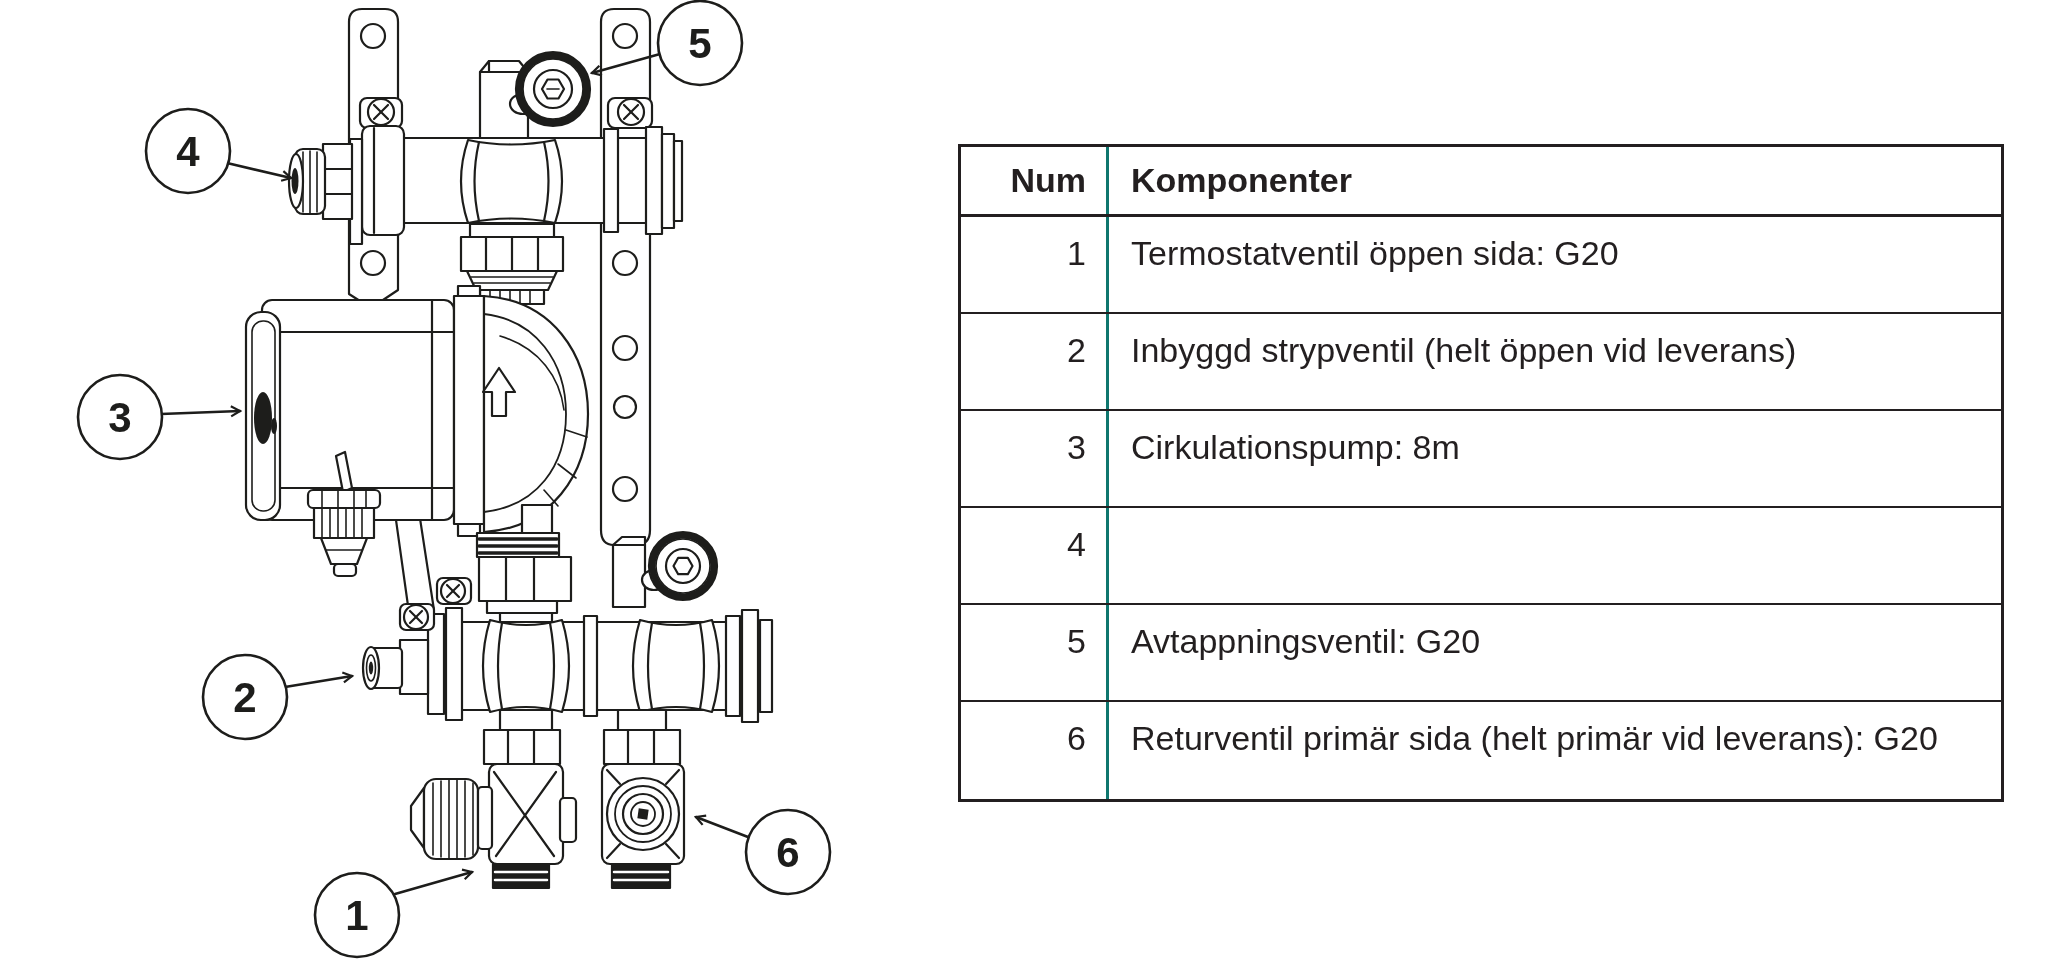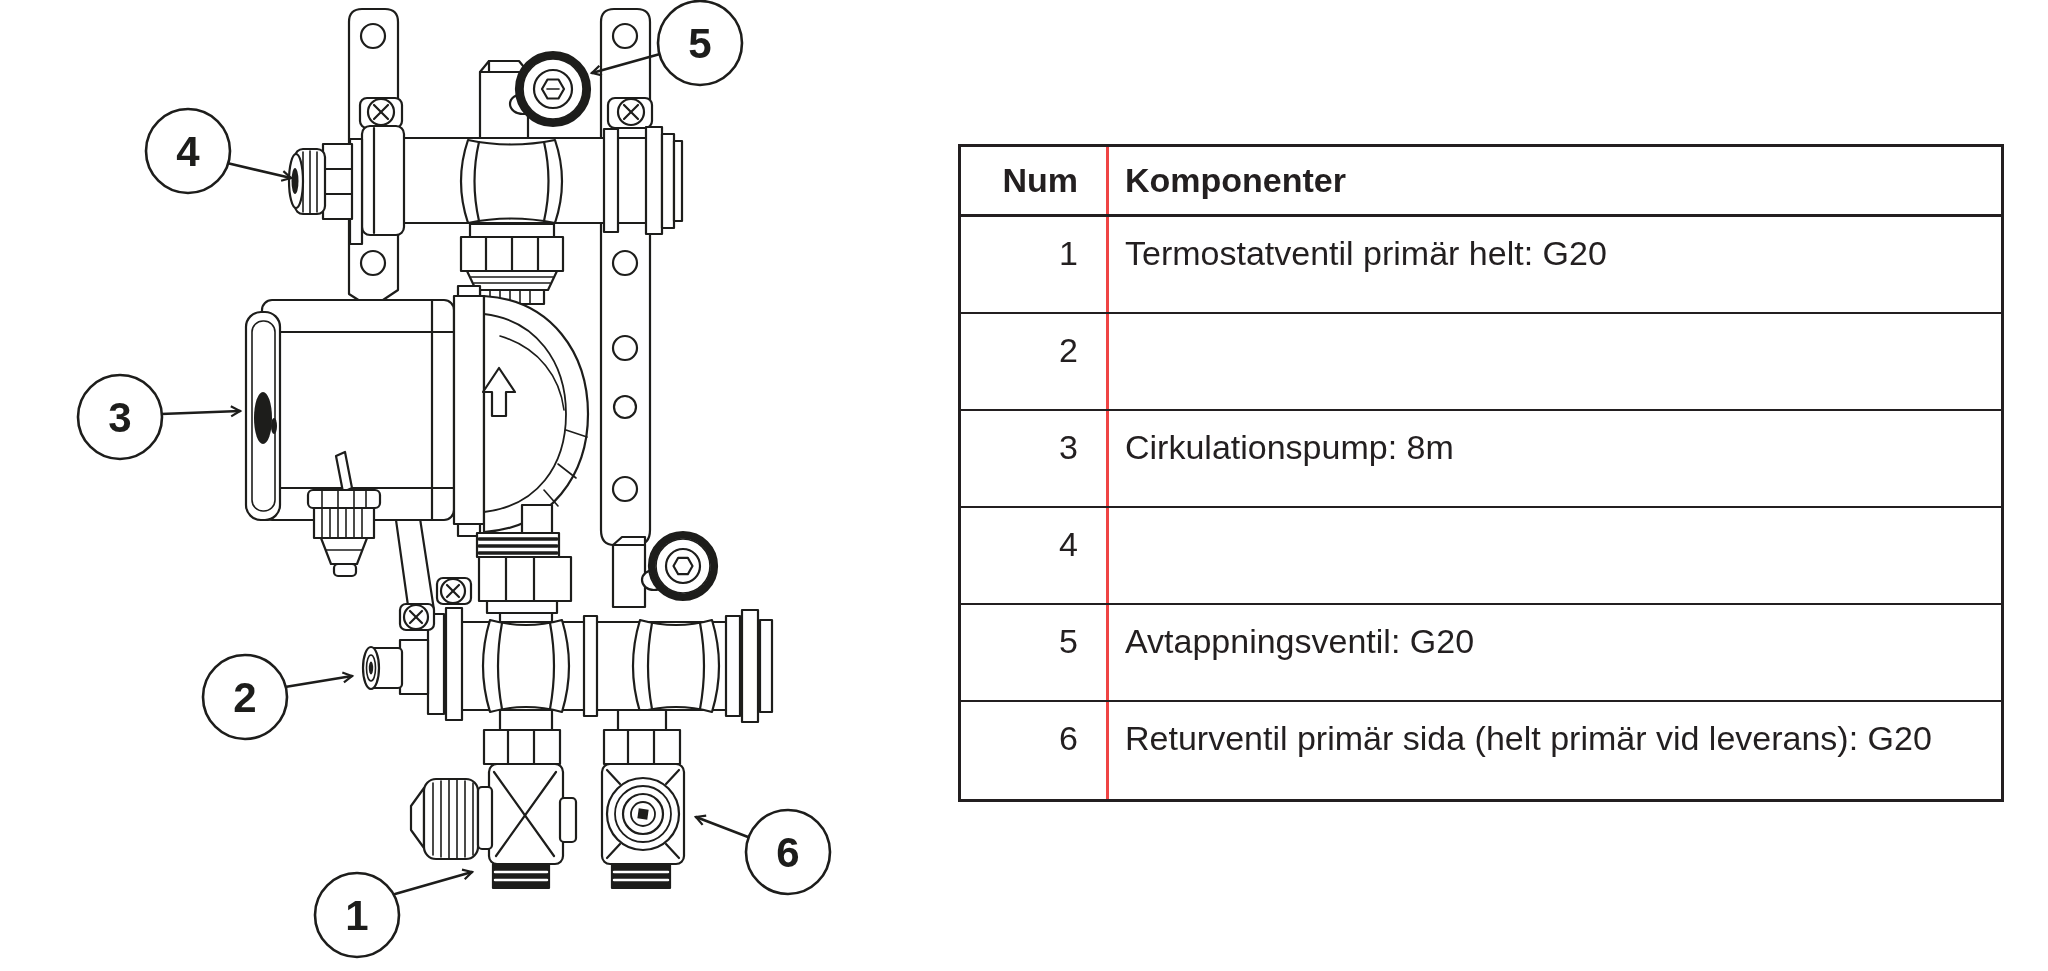--- a/index.html
+++ b/index.html
@@ -39,26 +39,26 @@
   }
   .t-row {
     display: grid;
     grid-template-columns: 148px 1fr;
   }
   .t-row.header { height: 70px; border-bottom: 3px solid #231f20; }
   .t-row.body { height: 97px; border-bottom: 2px solid #231f20; }
   .t-row.body:last-child { border-bottom: none; }
   .cell { overflow: hidden; }
   .cell.num {
-    border-right: 3px solid #ef4444;
+    border-right: 3px solid #0f766e;
     display: flex;
     justify-content: flex-end;
-    padding-right: 28px;
-  }
-  .cell.comp { padding-left: 16px; }
+    padding-right: 20px;
+  }
+  .cell.comp { padding-left: 22px; }
   .t-row.header .cell {
     display: flex;
     align-items: center;
     font-weight: bold;
     font-size: 34px;
   }
   .t-row.header .cell.num { justify-content: flex-end; }
   .t-row.body .cell {
     font-size: 34px;
     padding-top: 16px;
@@ -353,25 +353,26 @@
   </svg>
 
   <div class="comp-table">
     <div class="t-row header">
       <div class="cell num">Num</div>
       <div class="cell comp">Komponenter</div>
     </div>
     <div>
     <div class="t-row body">
       <div class="cell num">1</div>
-      <div class="cell comp">Termostatventil primär helt: G20</div>
+      <div class="cell comp">Termostatventil öppen sida: G20</div>
     </div>
 
     <div class="t-row body">
       <div class="cell num">2</div>
+      <div class="cell comp">Inbyggd strypventil (helt öppen vid leverans)</div>
     </div>
 
     <div class="t-row body">
       <div class="cell num">3</div>
       <div class="cell comp">Cirkulationspump: 8m</div>
     </div>
 
     <div class="t-row body">
       <div class="cell num">4</div>
     </div>

